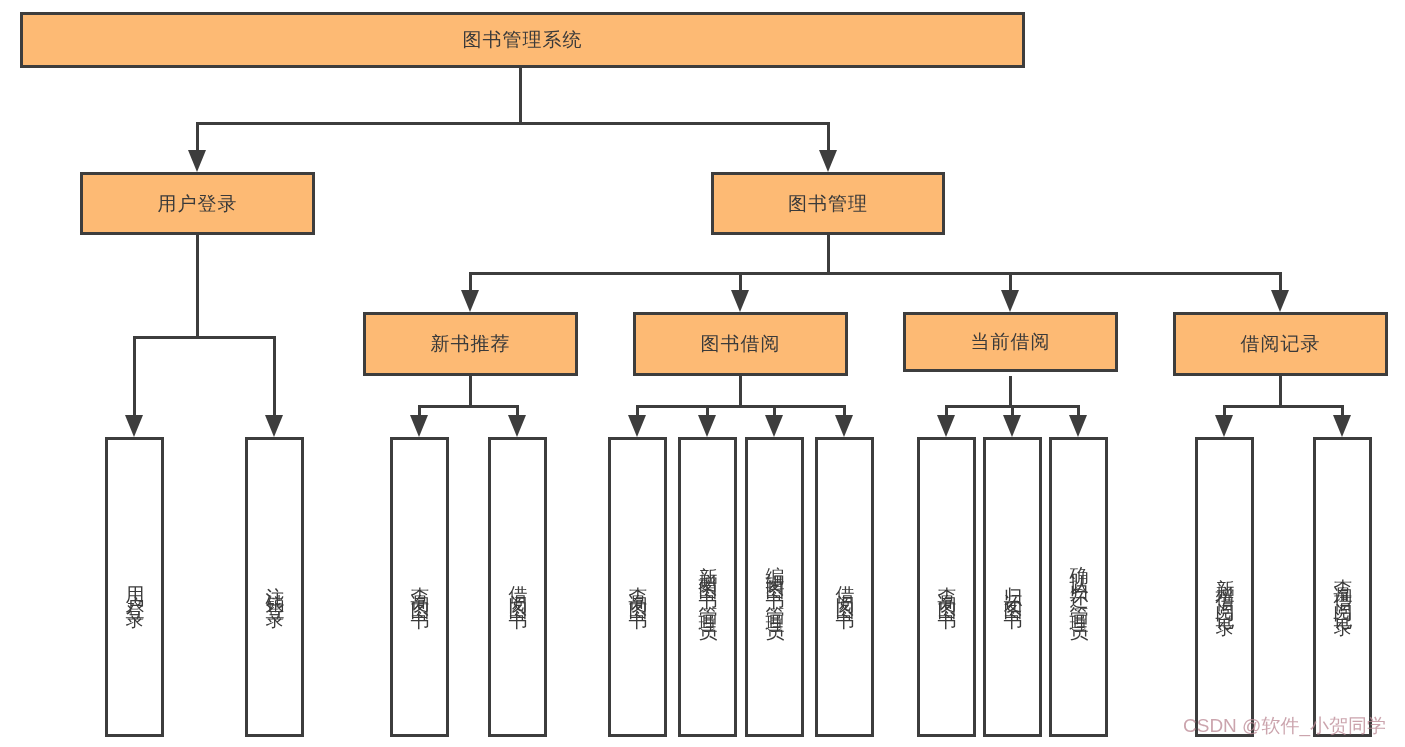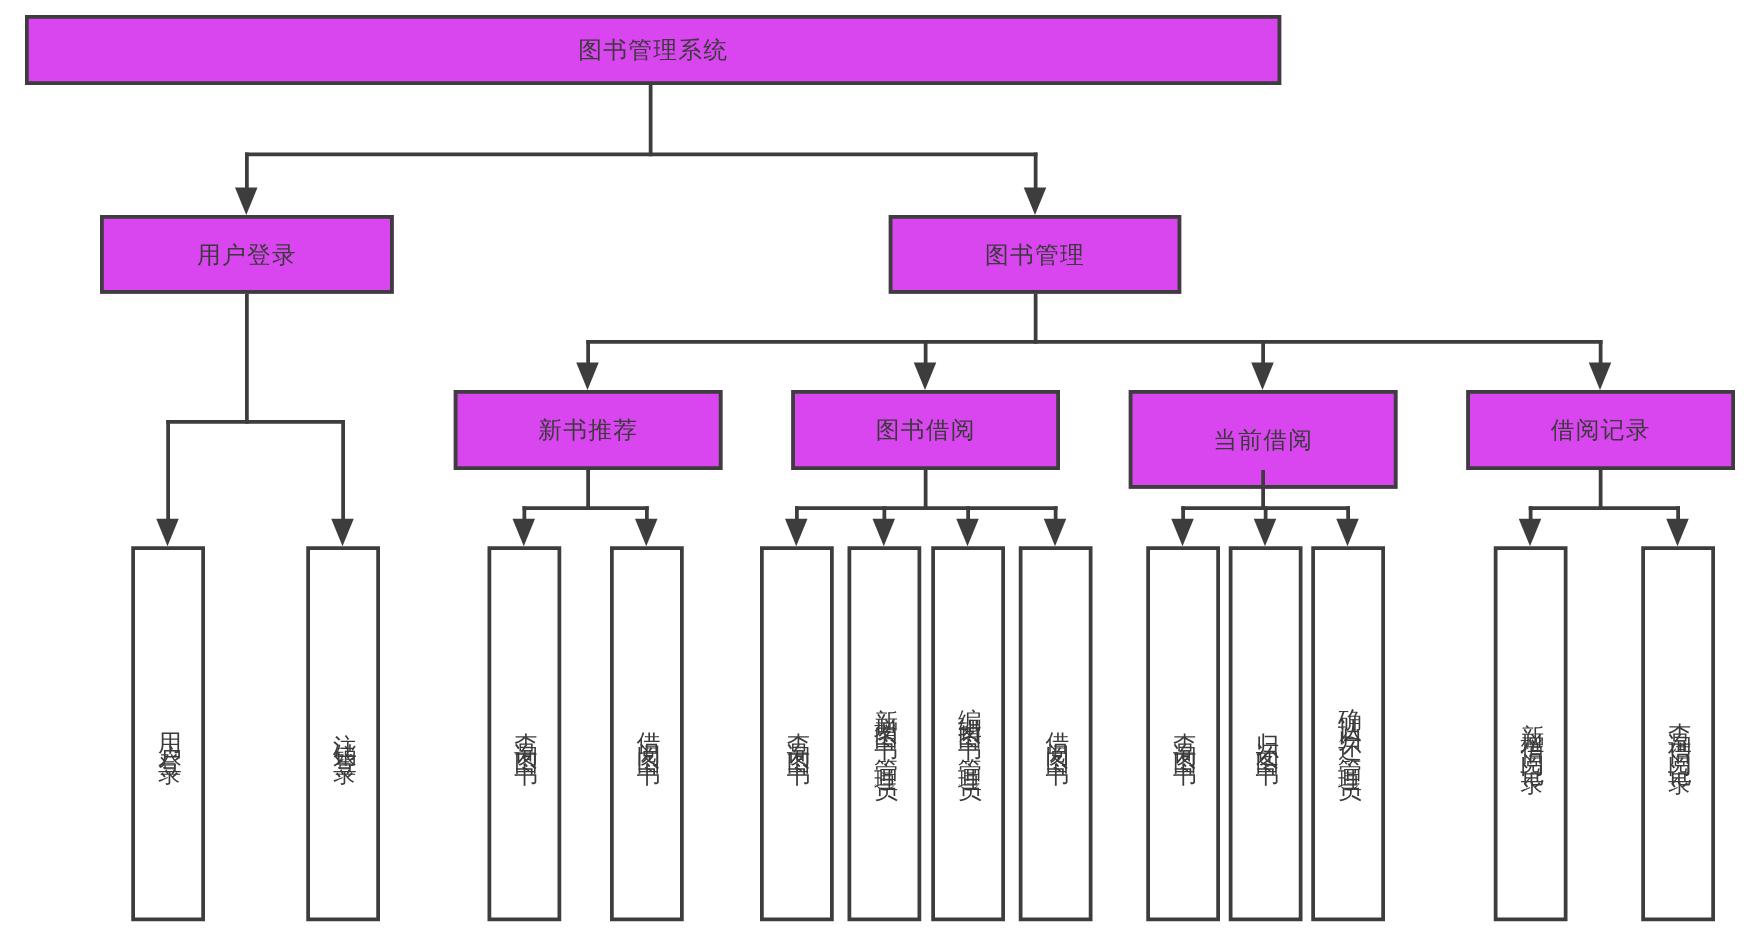--- a/index.html
+++ b/index.html
@@ -1,21 +1,21 @@
 <!DOCTYPE html>
 <html><head>
 <meta charset="utf-8">
 <style>
   html,body{margin:0;padding:0;background:#ffffff;}
   .canvas{
     position:relative;width:1405px;height:747px;background:#ffffff;
     font-family:"Liberation Sans", sans-serif;overflow:hidden;
   }
   .box{
-    position:absolute;box-sizing:border-box;border:3px solid #3d3d3d;background:#d946ef;
+    position:absolute;box-sizing:border-box;border:3px solid #3d3d3d;background:#fdba74;
     display:flex;align-items:center;justify-content:center;
     color:#3a3a3a;font-size:19px;letter-spacing:1px;
   }
   .leaf{
     position:absolute;box-sizing:border-box;border:3px solid #3d3d3d;background:#ffffff;
     display:flex;align-items:center;justify-content:center;color:#3a3a3a;
   }
   .leaf .vtext{
     writing-mode:vertical-rl;text-orientation:mixed;
     font-size:19px;letter-spacing:8px;line-height:1.2;white-space:nowrap;
@@ -62,21 +62,21 @@
   <div class="arrow" style="left:461px;top:290px;"></div>
   <div class="vline" style="left:739px;top:272px;height:20px;"></div>
   <div class="arrow" style="left:731px;top:290px;"></div>
   <div class="vline" style="left:1009px;top:272px;height:20px;"></div>
   <div class="arrow" style="left:1001px;top:290px;"></div>
   <div class="vline" style="left:1279px;top:272px;height:20px;"></div>
   <div class="arrow" style="left:1271px;top:290px;"></div>
 
   <div class="box" style="left:633px;top:312px;width:215px;height:64px;">图书借阅</div>
   <div class="box" style="left:363px;top:312px;width:215px;height:64px;">新书推荐</div>
-  <div class="box" style="left:903px;top:312px;width:215px;height:79px;">当前借阅</div>
+  <div class="box" style="left:903px;top:312px;width:215px;height:60px;">当前借阅</div>
   <div class="box" style="left:1173px;top:312px;width:215px;height:64px;">借阅记录</div>
 
   <div class="vline" style="left:469px;top:376px;height:32px;"></div>
   <div class="hline" style="left:418px;top:405px;width:101px;"></div>
   <div class="vline" style="left:418px;top:405px;height:12px;"></div>
   <div class="arrow" style="left:410px;top:415px;"></div>
   <div class="vline" style="left:516px;top:405px;height:12px;"></div>
   <div class="arrow" style="left:508px;top:415px;"></div>
 
   <div class="vline" style="left:739px;top:376px;height:32px;"></div>
@@ -143,14 +143,15 @@
     <span class="vtext">确认归还（管理员）</span>
   </div>
 
   <div class="leaf" style="left:1195px;top:437px;width:59px;height:300px;">
     <span class="vtext">新增借阅记录</span>
   </div>
   <div class="leaf" style="left:1313px;top:437px;width:59px;height:300px;">
     <span class="vtext">查询借阅记录</span>
   </div>
 
+  <div class="watermark">CSDN @软件_小贺同学</div>
 
 </div>
 
 </body></html>

